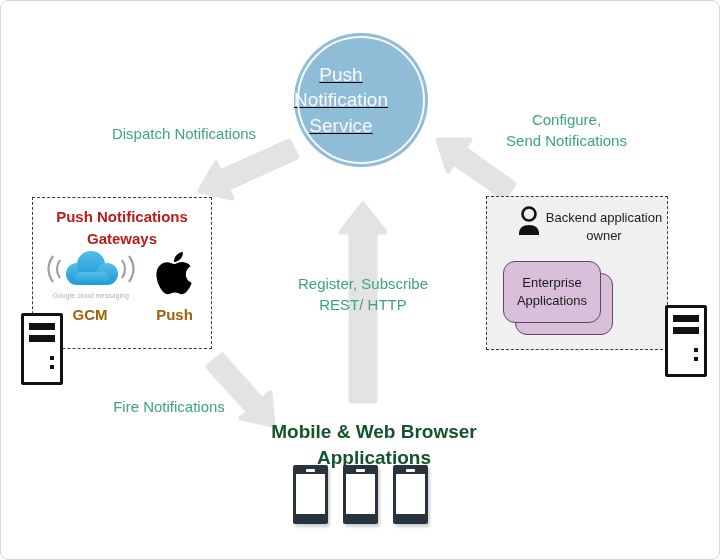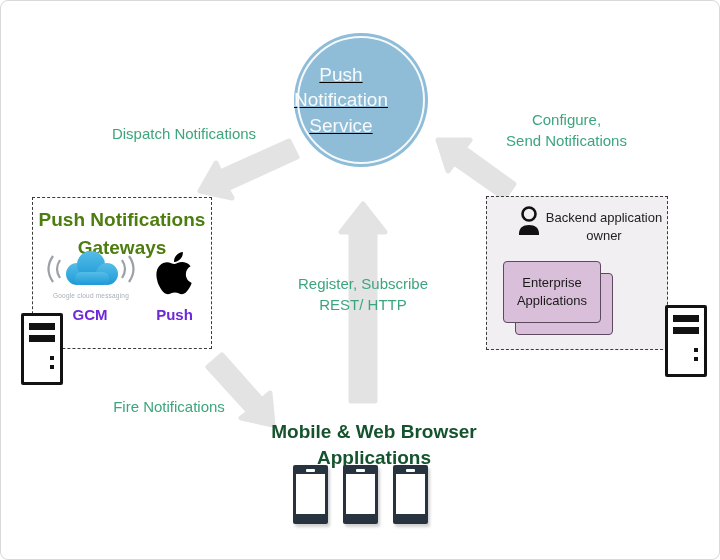--- a/index.html
+++ b/index.html
@@ -25,30 +25,30 @@
   .circle-ring{position:absolute;inset:3px;border:2px solid rgba(255,255,255,.9);border-radius:50%;}
   .circle-label{color:#f7fafc;font-size:19px;line-height:1.32;text-align:center;white-space:pre-line;}
 
   
   .flow-label{color:var(--accent-green,#3ca57e);font-size:15px;line-height:1.4;z-index:3;}
 
   
   .group-box{border:1.5px dashed #3a3a3a;z-index:2;}
   .box-gateways{left:31px;top:196px;width:178px;height:150px;background:#fff;}
   .box-backend{left:485px;top:195px;width:180px;height:152px;background:#f1eff2;}
-  .box-title{left:0;top:8px;width:100%;font-size:19px;font-weight:bold;color:#4d7c0f;line-height:1.45;}
+  .box-title{left:0;top:8px;width:100%;font-size:15px;font-weight:bold;color:#b91c1c;line-height:1.45;}
 
-  .icon-label{font-size:15px;font-weight:bold;color:#6d28d9;}
+  .icon-label{font-size:15px;font-weight:bold;color:#a16207;}
   .gcm-sub{font-size:6.5px;color:#a9aeb4;letter-spacing:.2px;}
 
   
   .owner-label{font-size:13px;color:#222;line-height:1.35;}
 
   
-  .ent-card{width:96px;height:60px;background:var(--card-purple,#d9bfda);border:1.5px solid #5c4a5e;border-radius:4px;}
+  .ent-card{width:96px;height:60px;background:var(--card-purple,#d9bfda);border:1.5px solid #5c4a5e;border-radius:12px;}
   .ent-card-front{display:flex;align-items:center;justify-content:center;}
   .ent-card-label{font-size:13px;color:#1a1a1a;line-height:1.35;text-align:center;white-space:pre-line;}
 
   
   .server{width:36px;height:66px;background:#fff;border:3px solid #121212;border-radius:2px;z-index:4;}
   .server .bar{height:7px;background:#121212;margin:0 5px;}
   .server .bar1{margin-top:7px;}
   .server .bar2{margin-top:5px;}
   .server .dot{position:absolute;right:6px;width:4px;height:4px;background:#121212;}
   .server .dot1{top:40px;} .server .dot2{top:49px;}

